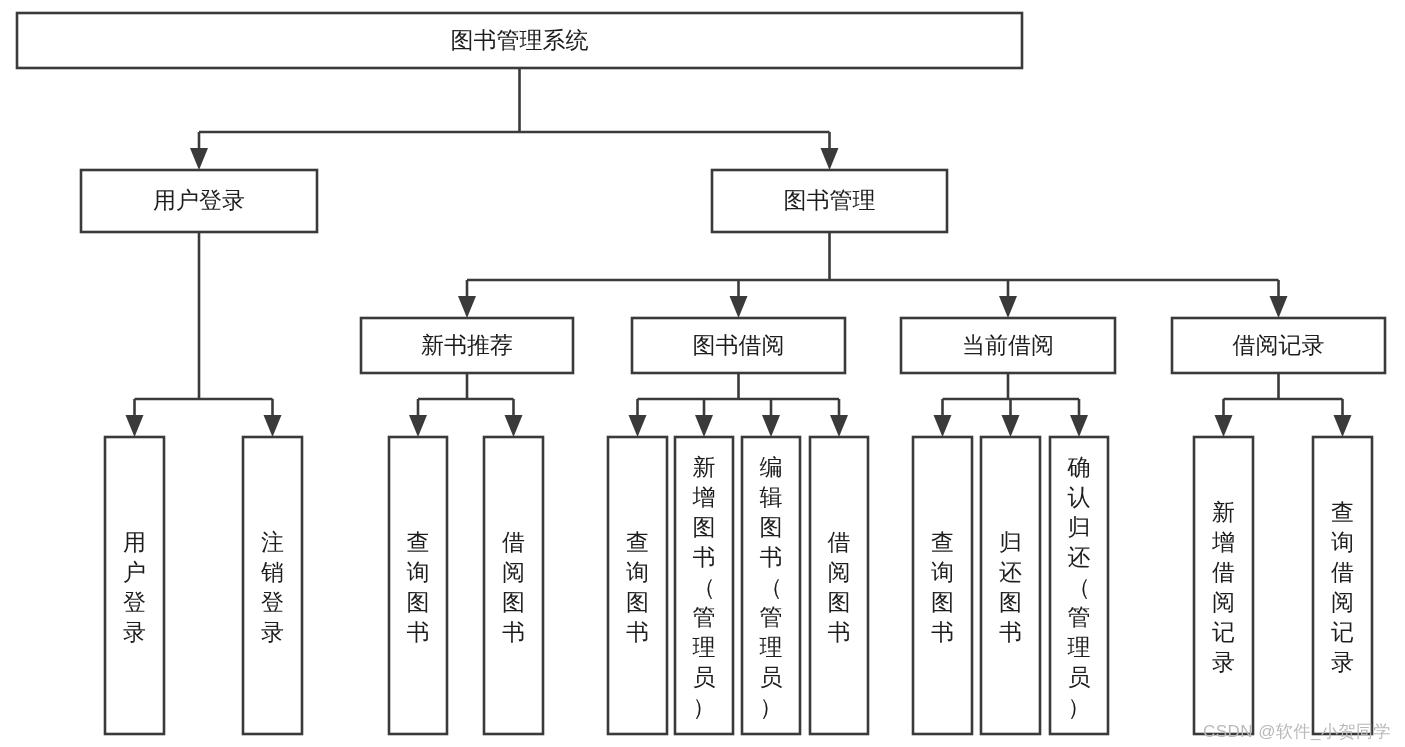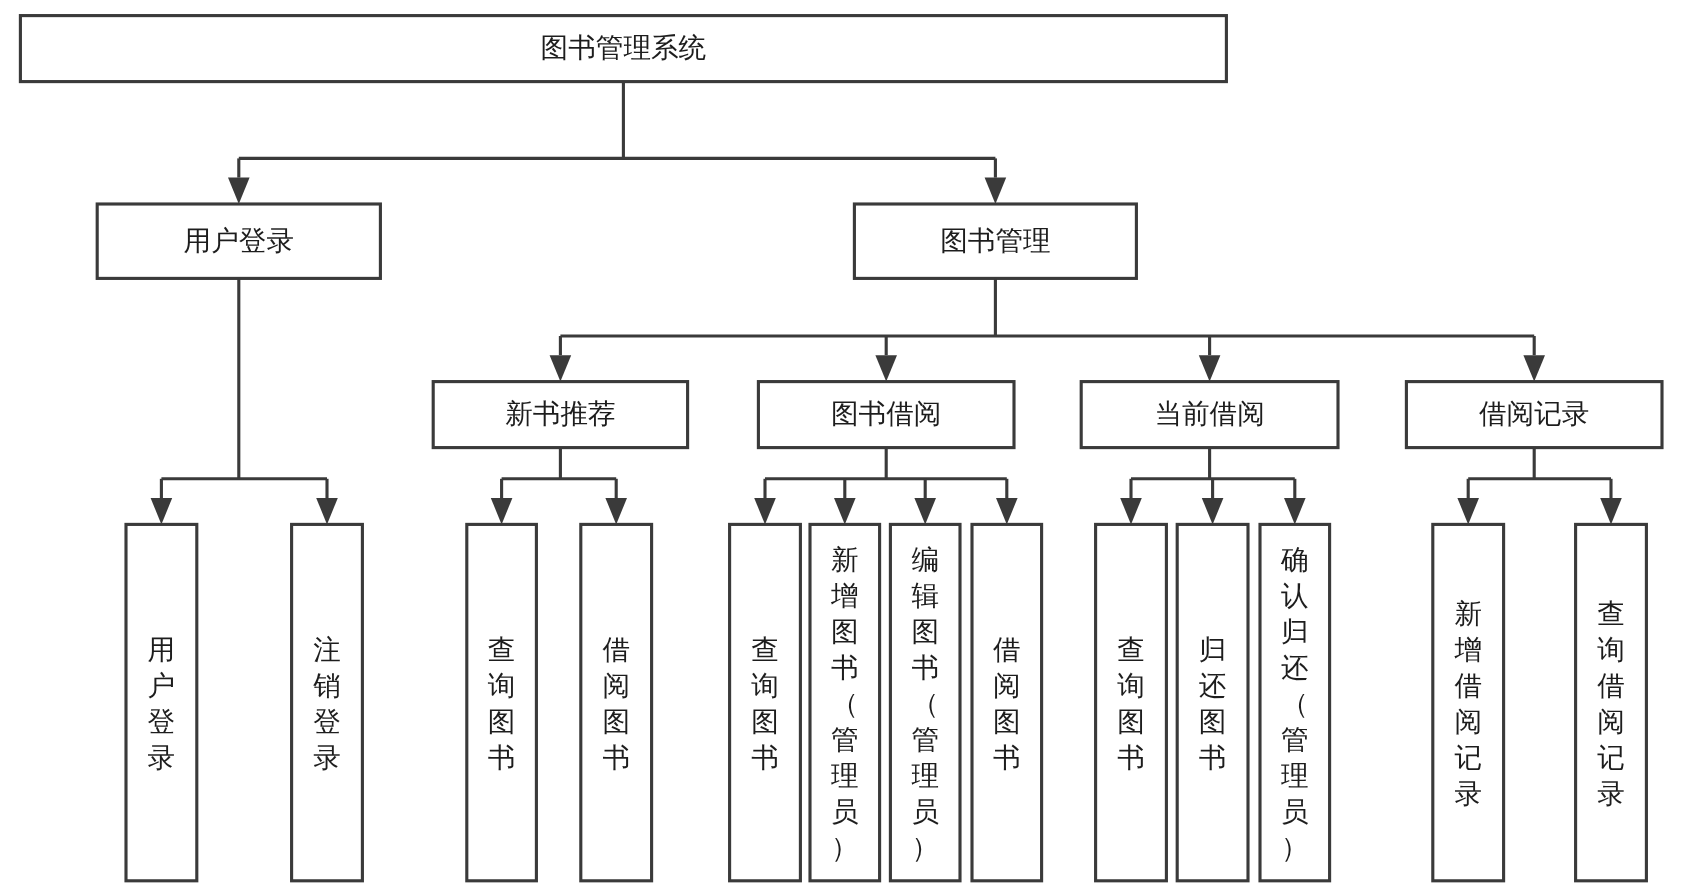--- a/index.html
+++ b/index.html
@@ -203,13 +203,14 @@
         <g>
           <rect x="1194" y="437" width="59" height="297" class="node-box"></rect>
           <text x="1223.5" y="519.5" class="node-label-v"><tspan x="1223.5" dy="0">新</tspan><tspan x="1223.5" dy="30">增</tspan><tspan x="1223.5" dy="30">借</tspan><tspan x="1223.5" dy="30">阅</tspan><tspan x="1223.5" dy="30">记</tspan><tspan x="1223.5" dy="30">录</tspan></text>
         </g>
         <g>
           <rect x="1313" y="437" width="59" height="297" class="node-box"></rect>
           <text x="1342.5" y="519.5" class="node-label-v"><tspan x="1342.5" dy="0">查</tspan><tspan x="1342.5" dy="30">询</tspan><tspan x="1342.5" dy="30">借</tspan><tspan x="1342.5" dy="30">阅</tspan><tspan x="1342.5" dy="30">记</tspan><tspan x="1342.5" dy="30">录</tspan></text>
         </g>
       </g>
   </svg>
+  <div class="watermark">CSDN @软件_小贺同学</div>
 </div>
 
 </body></html>

